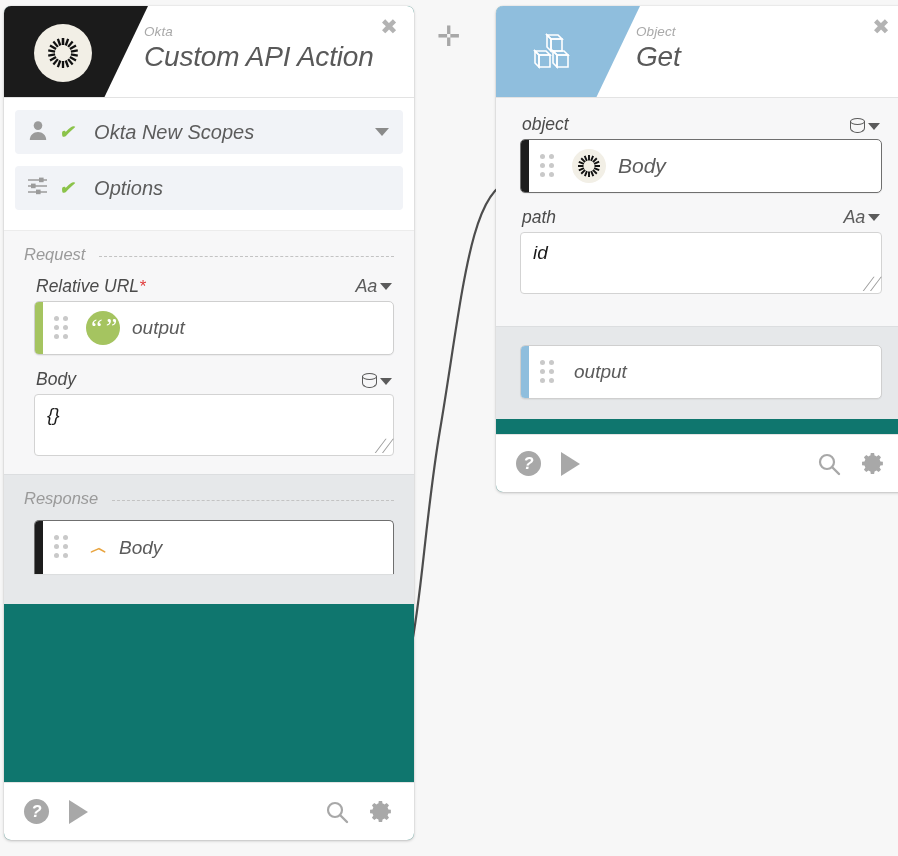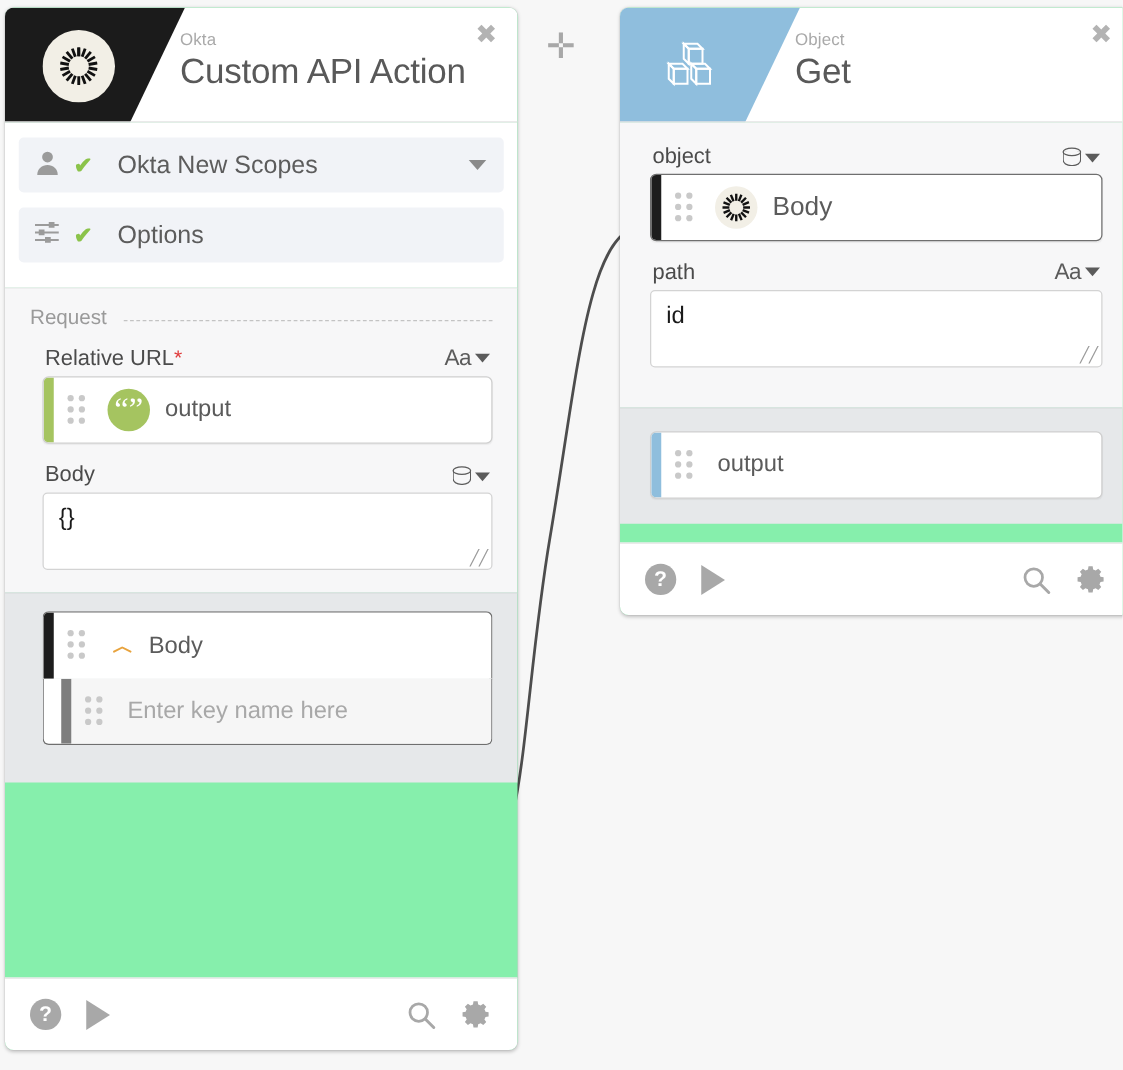--- a/index.html
+++ b/index.html
@@ -10,24 +10,25 @@
     overflow: hidden;
   }
   .stage { position: relative; width: 898px; height: 856px; }
 
   
   .connector { position: absolute; left: 0; top: 0; width: 898px; height: 856px; pointer-events: none; }
 
   
   .card {
     position: absolute;
-    background: #86efac;
+    background: #0f766e;
     border-radius: 7px;
     box-shadow: 0 1px 3px rgba(0,0,0,0.22), 0 0 0 0.5px rgba(0,0,0,0.05);
     overflow: hidden;
+    font-style: italic;
   }
   .card-left  { left: 4px;   top: 6px;  width: 410px; height: 834px; }
   .card-right { left: 496px; top: 6px;  width: 410px; height: 486px; }
 
   
   .hdr { position: relative; height: 92px; background: #ffffff; }
   .hdr-banner {
     position: absolute; left: 0; top: 0; height: 92px; width: 144px;
     overflow: hidden;
   }
@@ -297,48 +298,38 @@
           </div>
         </div>
         <div class="ta">
           <span>{}</span>
           <span class="grab">╱╱</span>
         </div>
       </div>
     </div>
 
     <div class="section sec-response" style="padding-bottom:30px">
+      <div class="sec-head">
+        <span class="t">Response</span>
+        <span class="dots"></span>
+      </div>
 
 
       <div class="tokrow sel" style="border-bottom:none;border-radius:5px 5px 0 0">
         <span class="accent accent-black"></span>
         <span class="grip">
             <i></i>
             <i></i>
             <i></i>
             <i></i>
             <i></i>
             <i></i>
           </span>
         <span class="caret-up-orange">︿</span>
         <span class="tok-label">Body</span>
-      </div>
-      <div class="nest-wrap">
-        <div class="nest-row">
-          <span class="accent accent-gray"></span>
-          <span class="grip">
-              <i></i>
-              <i></i>
-              <i></i>
-              <i></i>
-              <i></i>
-              <i></i>
-            </span>
-          <span class="tok-label ph">Enter key name here</span>
-        </div>
       </div>
     </div>
 
     <div class="footer">
       <span class="fbtn">
           <span class="help-i">?</span>
         </span>
       <span class="fbtn play-i"></span>
       <span class="sp"></span>
       <span class="fbtn mag">

